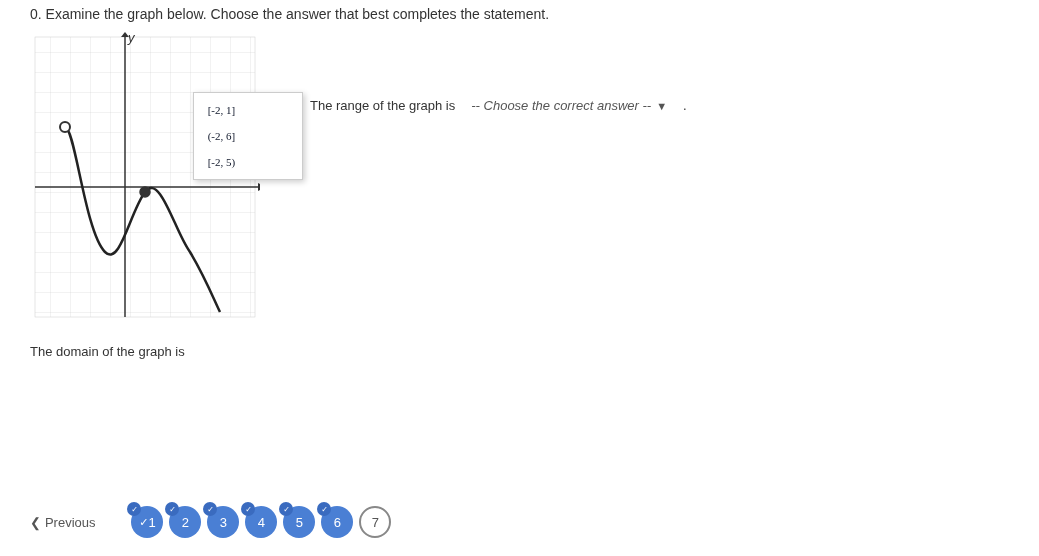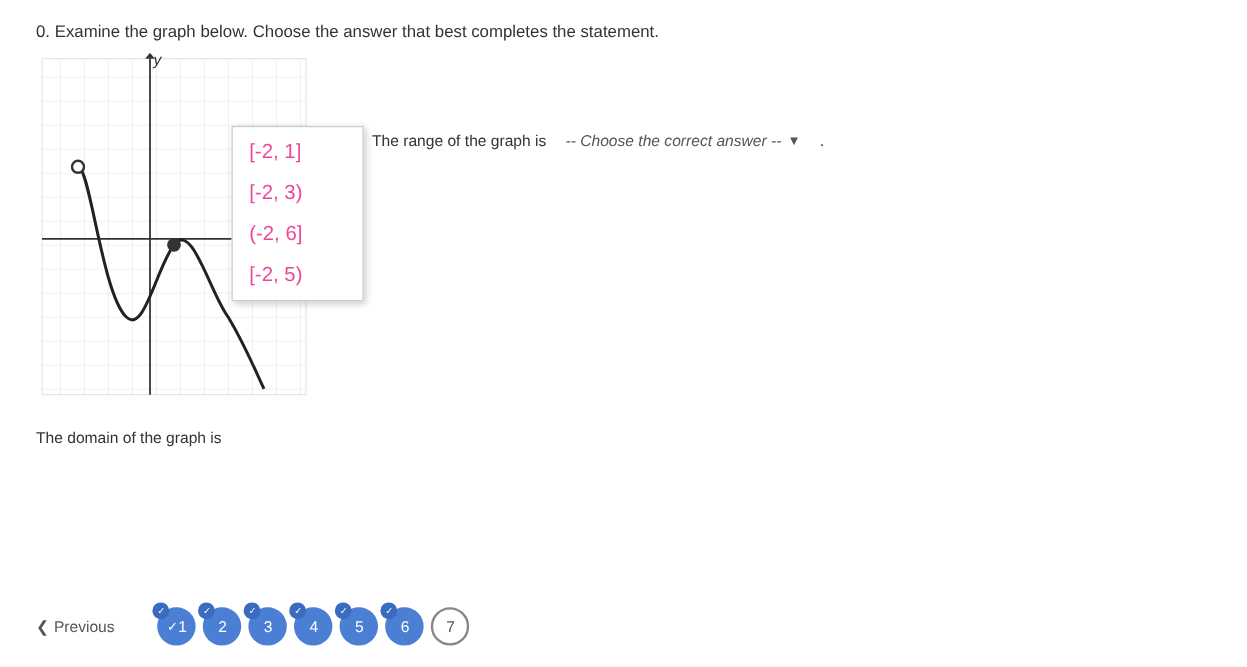--- a/index.html
+++ b/index.html
@@ -8,21 +8,21 @@
       background: #f0f0f0;
       width: 1039px;
       height: 556px;
       overflow: hidden;
       position: relative;
     }
     .main-container {
       background: #fff;
       width: 100%;
       height: 100%;
-      padding: 18px 30px;
+      padding: 6px 30px;
       position: relative;
     }
     .question-header {
       font-size: 14px;
       color: #333;
       margin-bottom: 10px;
     }
     .content-area {
       display: flex;
       align-items: flex-start;
@@ -61,24 +61,25 @@
       box-shadow: 2px 2px 6px rgba(0,0,0,0.2);
       position: absolute;
       top: -260px;
       left: 0;
       z-index: 10;
       width: 110px;
       padding: 4px 0;
     }
     .dropdown-item {
       padding: 7px 14px;
-      font-size: 17px;
-      color: #ec4899;
+      font-size: 11px;
+      color: #0f172a;
       cursor: pointer;
       white-space: nowrap;
+      font-family: Liberation Serif, serif;
     }
     .range-section {
       display: flex;
       align-items: center;
       gap: 8px;
       margin-top: 2px;
       font-size: 13px;
       color: #333;
     }
     .choose-answer-btn {
@@ -196,21 +197,20 @@
 
       </svg>
 
       
       <div class="below-graph">
         <span class="domain-label">The domain of the graph is</span>
 
         <div class="dropdown-container">
           <div class="dropdown-menu">
             <div class="dropdown-item">[-2, 1]</div>
-            <div class="dropdown-item">[-2, 3)</div>
             <div class="dropdown-item">(-2, 6]</div>
             <div class="dropdown-item">[-2, 5)</div>
           </div>
         </div>
       </div>
     </div>
 
     <div class="right-section">
       <div class="range-section">
         <span>The range of the graph is</span>

